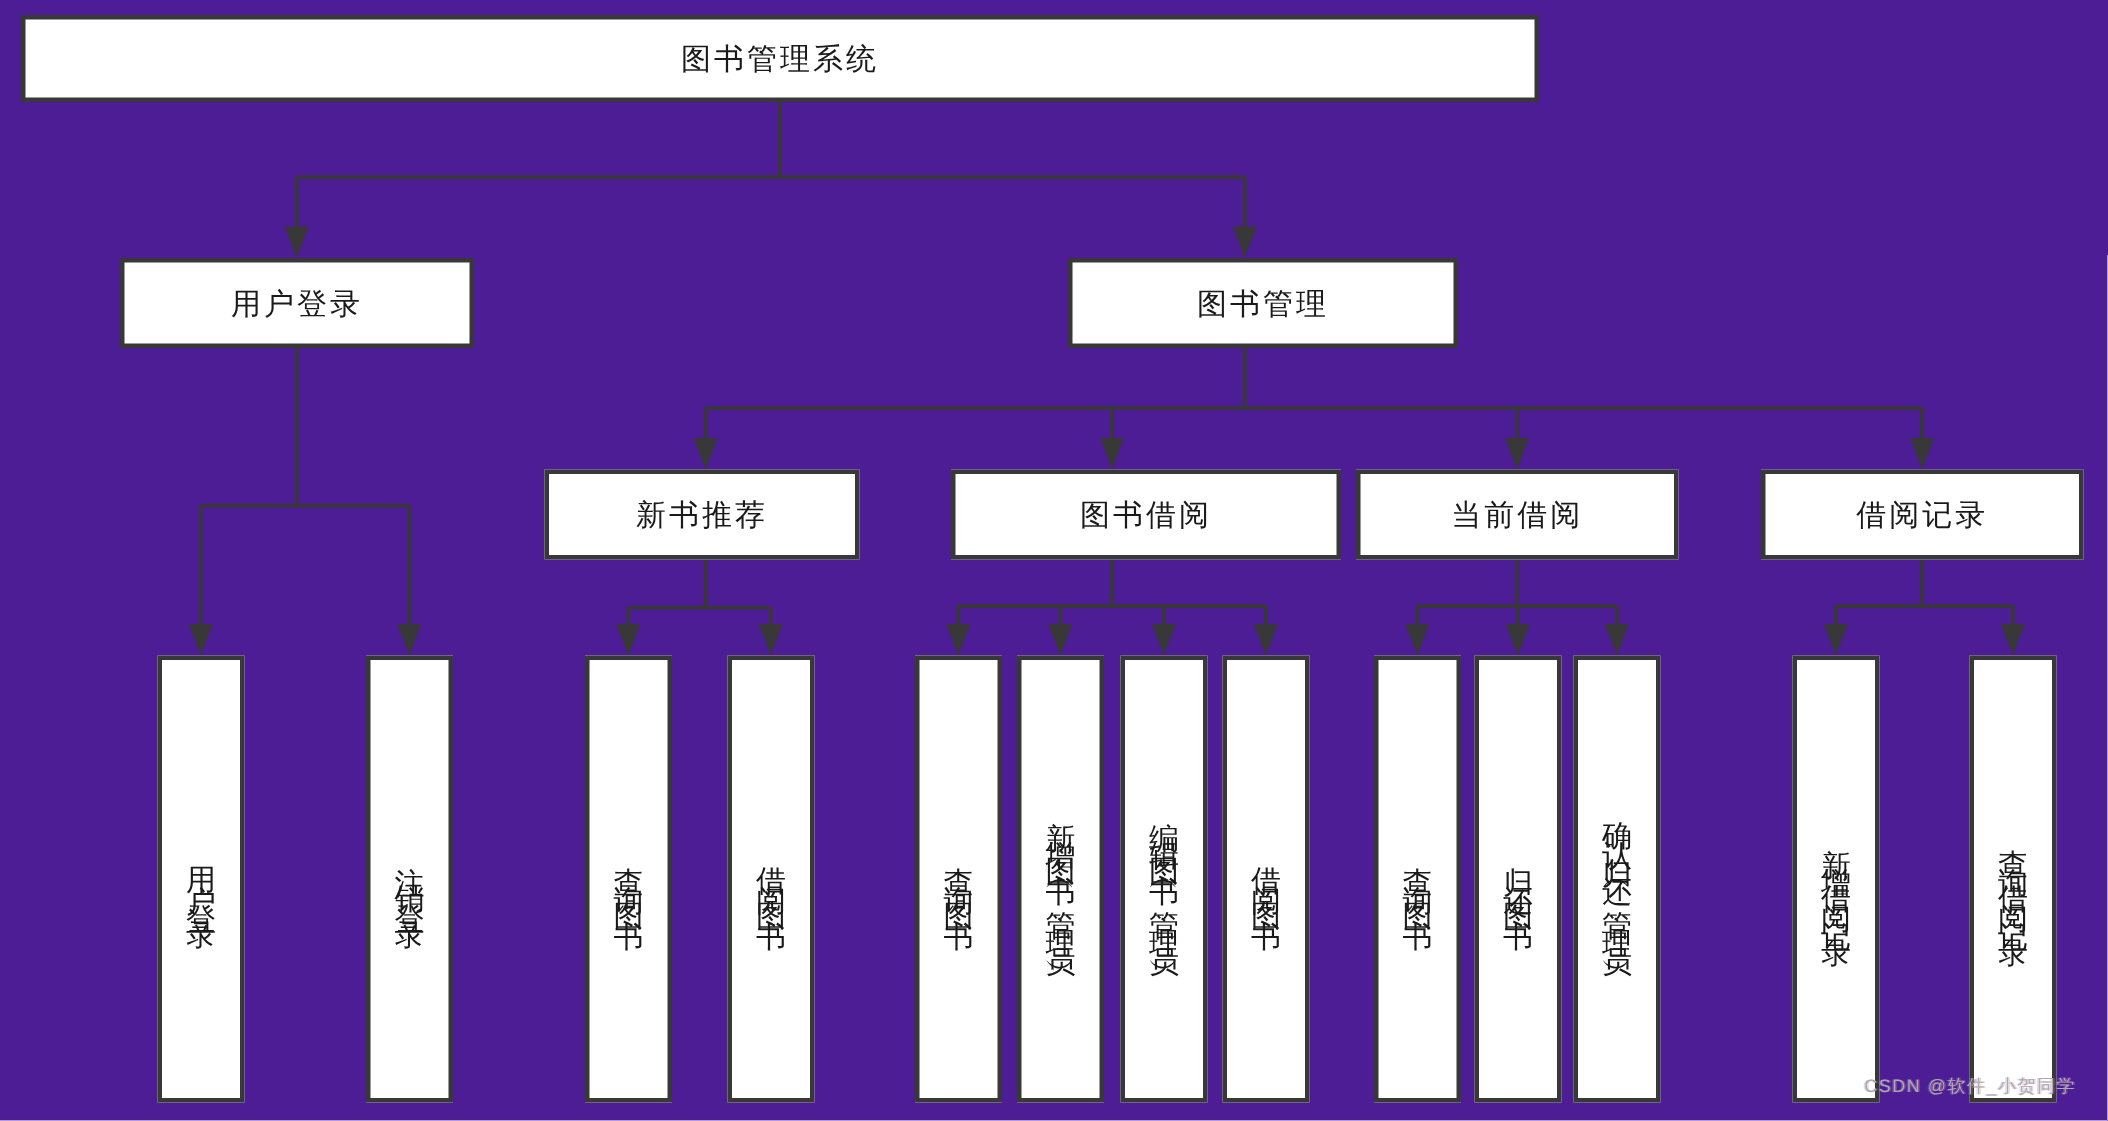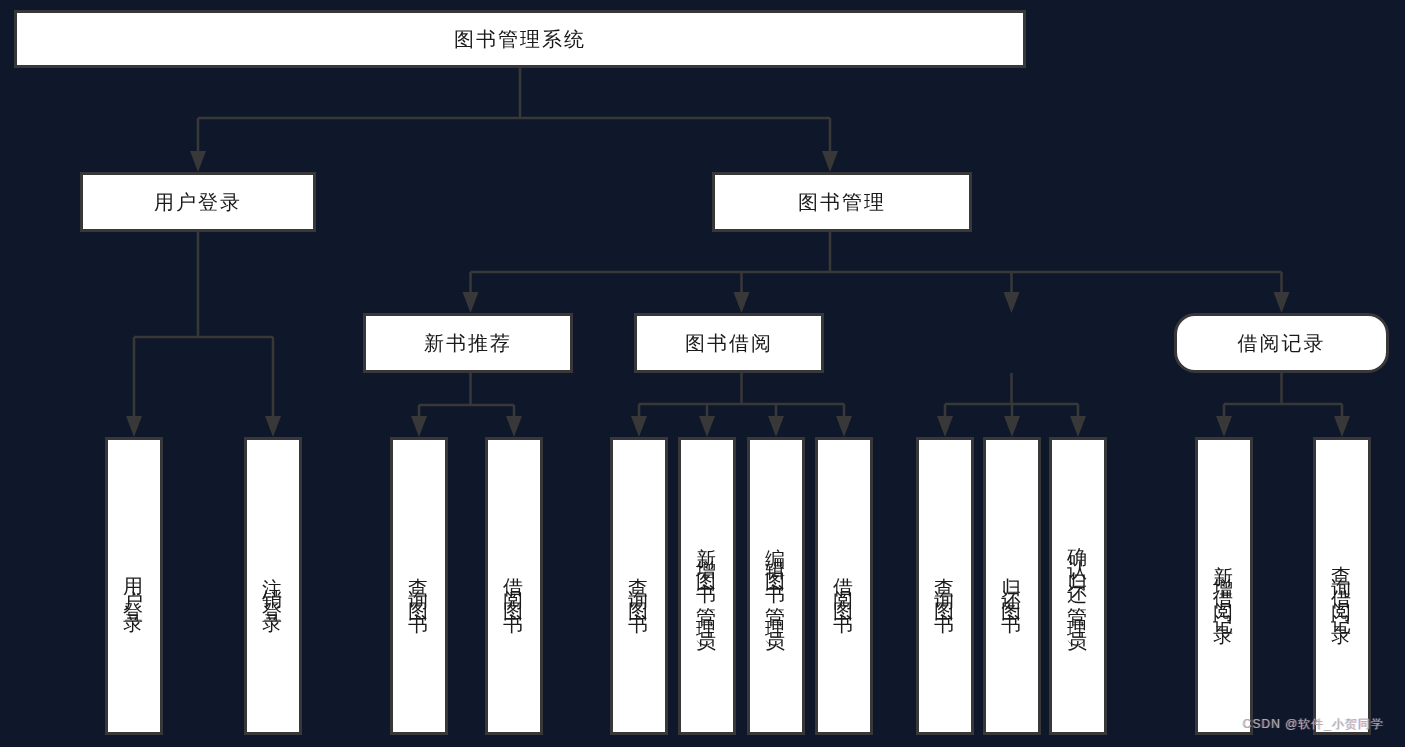--- a/index.html
+++ b/index.html
@@ -5,21 +5,21 @@
   html, body {
     margin: 0;
     padding: 0;
     background: #ffffff;
     font-family: "Liberation Sans", "DejaVu Sans", sans-serif;
   }
   #stage {
     position: relative;
     width: 1405px;
     height: 747px;
-    background: #0f172a;
+    background: #4c1d95;
     overflow: hidden;
   }
   #connectors {
     position: absolute;
     left: 0;
     top: 0;
     width: 1405px;
     height: 747px;
   }
   .box {
@@ -115,24 +115,27 @@
   <div class="box hbox" style="left:80px; top:172px; width:236px; height:60px;">
     <span>用户登录</span>
   </div>
   <div class="box hbox" style="left:712px; top:172px; width:260px; height:60px;">
     <span>图书管理</span>
   </div>
 
   <div class="box hbox" style="left:363px; top:313px; width:210px; height:60px;">
     <span>新书推荐</span>
   </div>
-  <div class="box hbox" style="left:634px; top:313px; width:190px; height:60px;">
+  <div class="box hbox" style="left:634px; top:313px; width:260px; height:60px;">
     <span>图书借阅</span>
   </div>
-  <div class="box hbox" style="left:1174px; top:313px; width:215px; height:60px;border-radius:21px;">
+  <div class="box hbox" style="left:904px; top:313px; width:215px; height:60px;">
+    <span>当前借阅</span>
+  </div>
+  <div class="box hbox" style="left:1174px; top:313px; width:215px; height:60px;">
     <span>借阅记录</span>
   </div>
 
   <div class="box vbox" style="left:105px;">
     <span>用户登录</span>
   </div>
   <div class="box vbox" style="left:244px;">
     <span>注销登录</span>
   </div>
 

